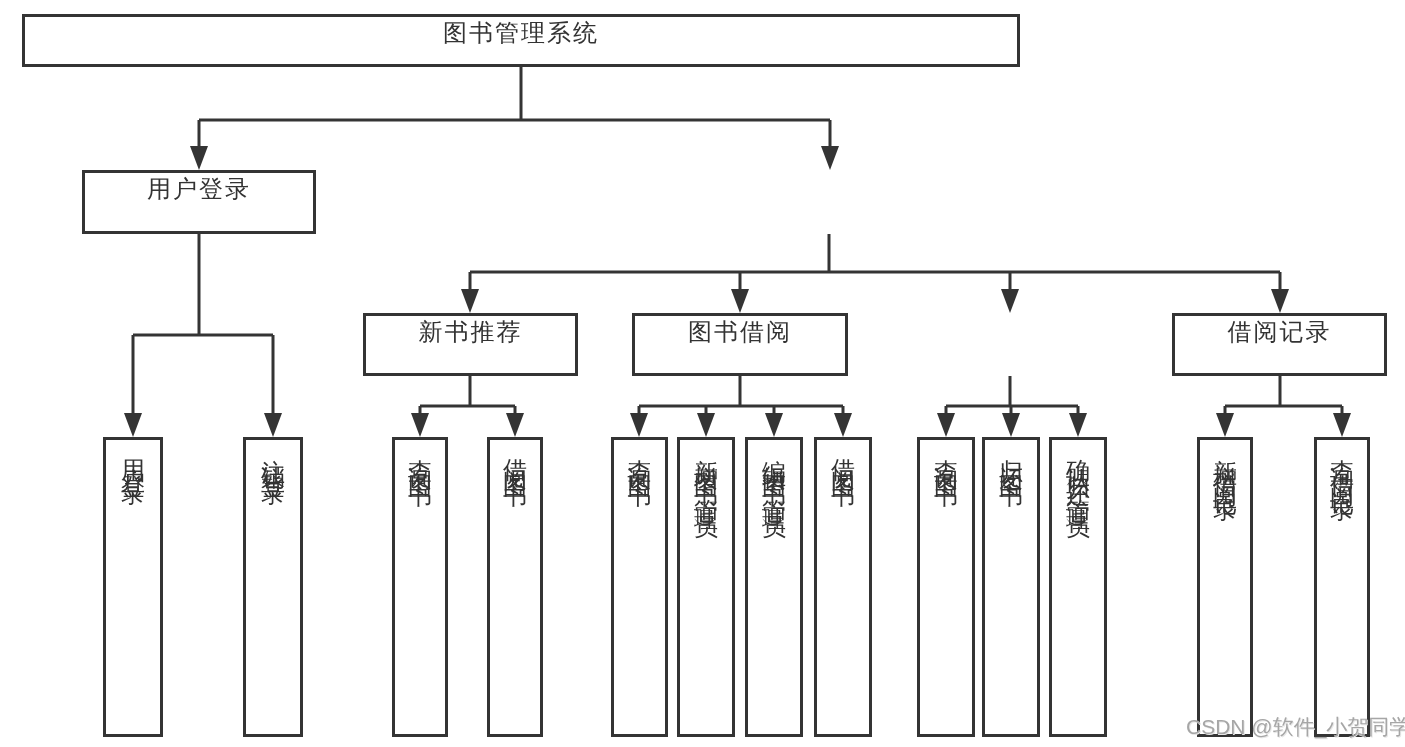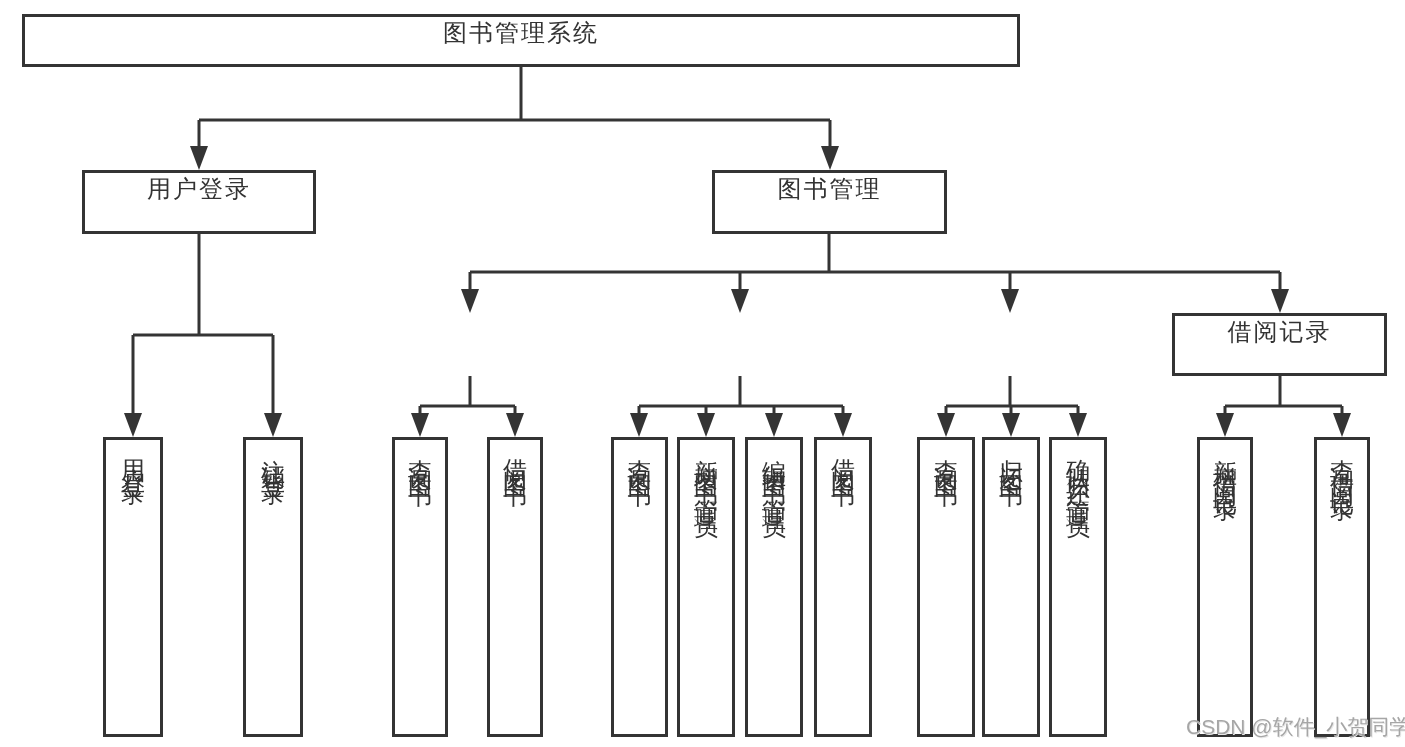--- a/index.html
+++ b/index.html
@@ -111,24 +111,27 @@
     </g>
   </svg>
 
   <div class="node h" style="left:22px; top:14px; width:998px; height:53px;">
     <span>图书管理系统</span>
   </div>
 
   <div class="node h" style="left:82px; top:170px; width:234px; height:64px;">
     <span>用户登录</span>
   </div>
-  <div class="node h" style="left:712px; top:170px; width:235px; height:64px;">
-    <span>图书管理</span>
+
+  <div class="node h" style="left:363px; top:313px; width:215px; height:63px;">
+    <span>新书推荐</span>
   </div>
-
+  <div class="node h" style="left:632px; top:313px; width:216px; height:63px;">
+    <span>图书借阅</span>
+  </div>
   <div class="node h" style="left:1172px; top:313px; width:215px; height:63px;">
     <span>借阅记录</span>
   </div>
 
   <div class="node v" style="left:103px; top:437px; width:60px; height:300px;">
     <span class="vtext">用户登录</span>
   </div>
   <div class="node v" style="left:243px; top:437px; width:60px; height:300px;">
     <span class="vtext">注销登录</span>
   </div>

